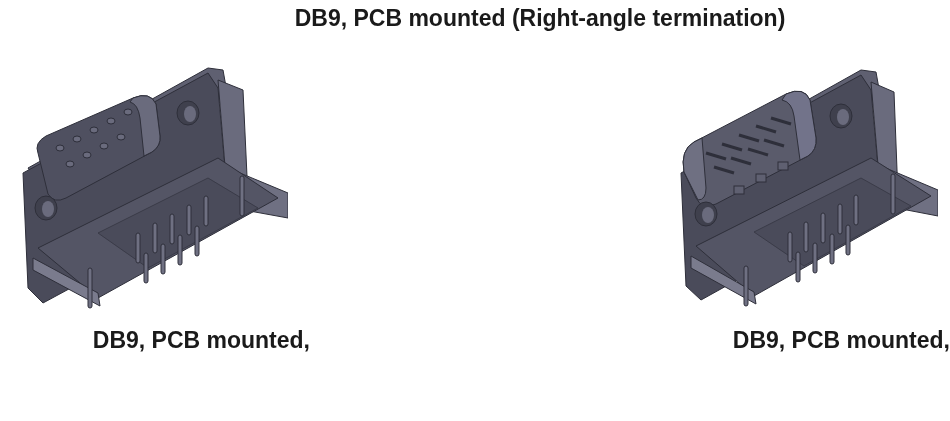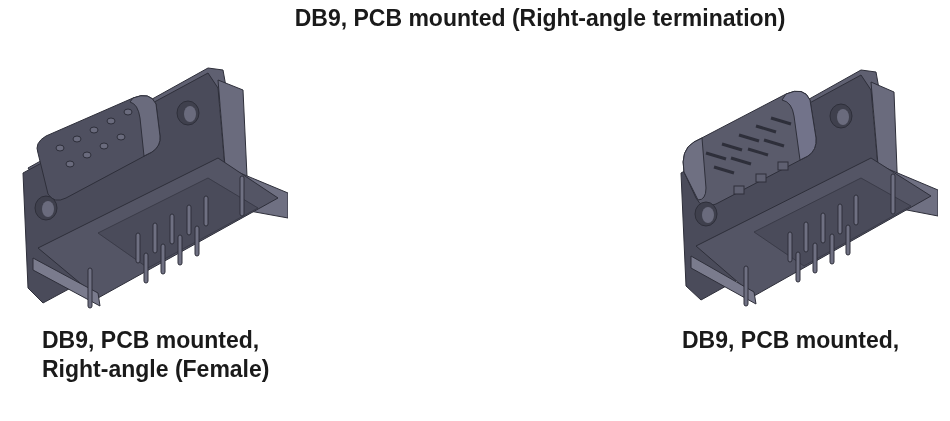--- a/index.html
+++ b/index.html
@@ -3,22 +3,22 @@
   <meta charset="utf-8">
   <style>
     html, body { margin: 0; padding: 0; background: #ffffff; }
     body { width: 950px; height: 421px; position: relative; overflow: hidden;
            font-family: "Liberation Sans", sans-serif; }
     .title { position: absolute; top: 5px; left: 0; width: 1080px; text-align: center;
              font-size: 23px; font-weight: bold; color: #1a1a1a; }
     .figure { position: absolute; }
     .fig-female { left: 18px; top: 58px; width: 270px; height: 260px; }
     .fig-male { left: 676px; top: 60px; width: 262px; height: 258px; }
-    .caption { position: absolute; text-align: left; font-size: 23px; font-weight: bold;
-               color: #1a1a1a; line-height: 29px; margin-left: 42px; }
+    .caption { position: absolute; text-align: right; font-size: 23px; font-weight: bold;
+               color: #1a1a1a; line-height: 29px; }
     .cap-female { left: 0; top: 326px; width: 310px; }
     .cap-male { left: 640px; top: 326px; width: 310px; }
     .caption span { display: block; }
     svg { display: block; }
   </style>
 </head>
 <body>
 
 <div class="title">DB9, PCB mounted (Right-angle termination)</div>
 
@@ -123,18 +123,17 @@
       <rect x="154" y="174" width="4" height="30" rx="2"></rect>
       <rect x="170" y="165" width="4" height="30" rx="2"></rect>
       <rect x="215" y="114" width="4" height="40" rx="2"></rect>
       <rect x="68" y="206" width="4" height="40" rx="2"></rect>
     </g>
   </svg>
 </div>
 
 <div class="caption cap-female">
   <span>DB9, PCB mounted,</span>
-  <span>Right-angle (Female)</span>
 </div>
 
 <div class="caption cap-male">
   <span>DB9, PCB mounted,</span>
 </div>
 
 </body></html>

